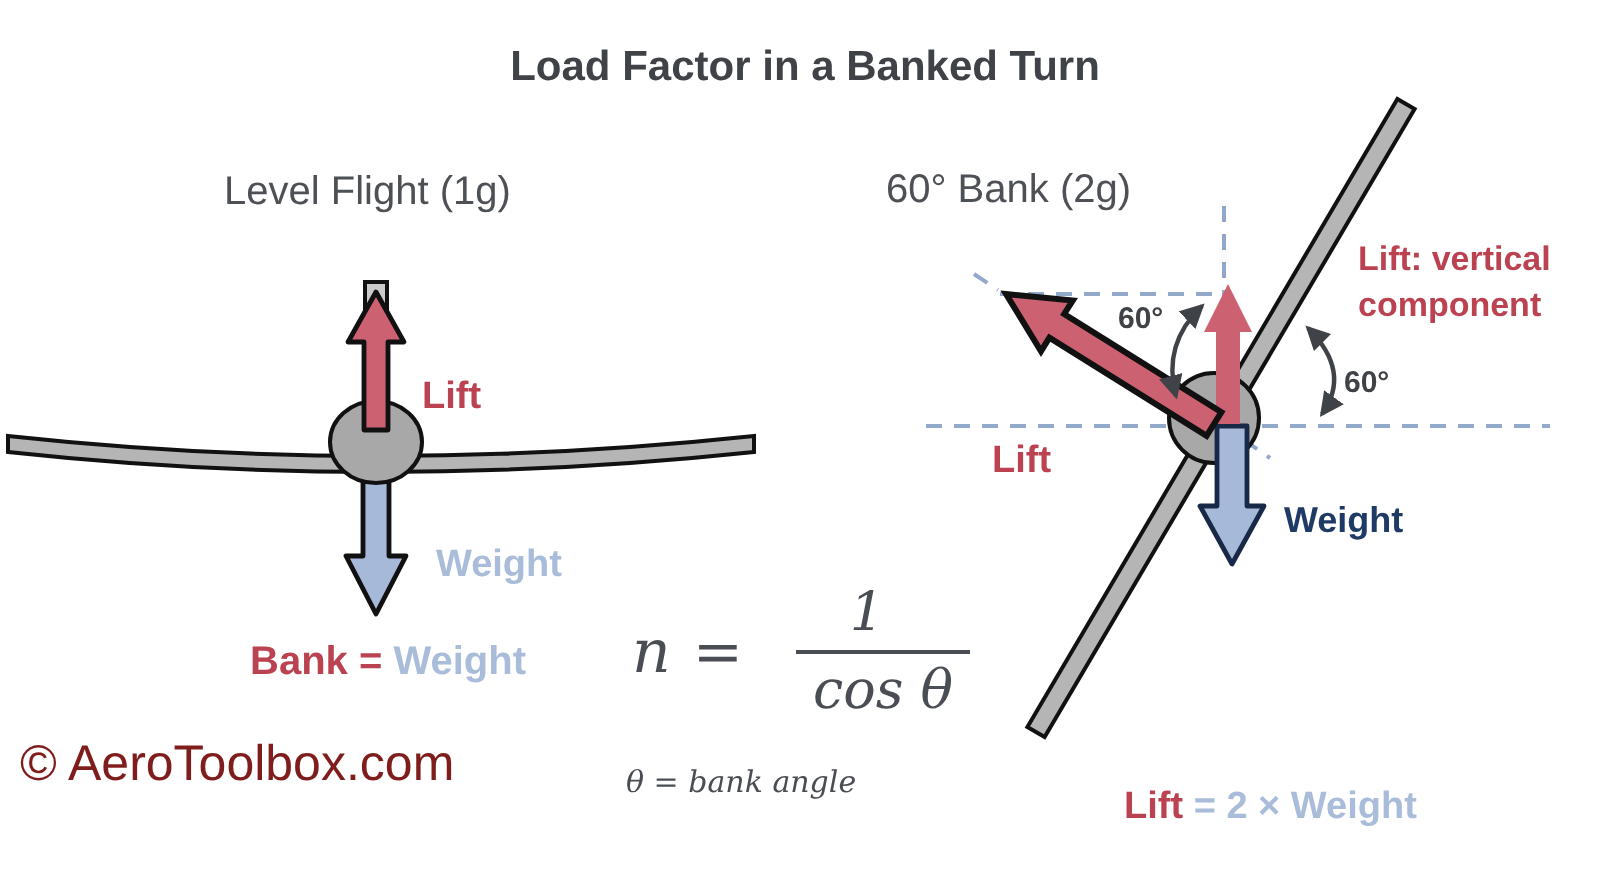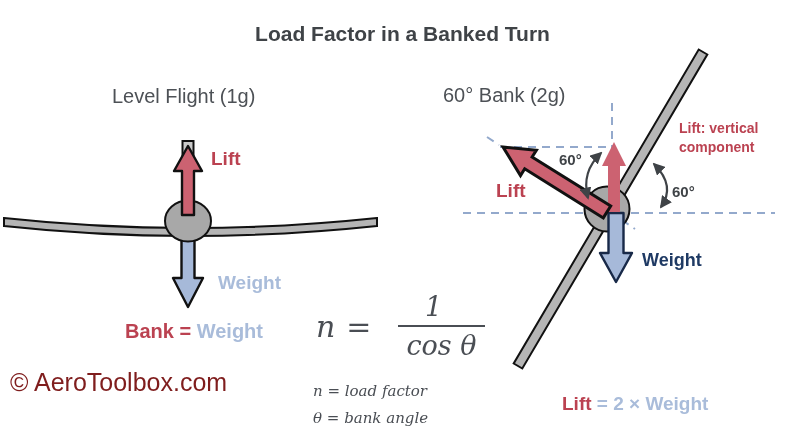--- a/index.html
+++ b/index.html
@@ -9,29 +9,29 @@
     text-decoration:underline;
   }
   .abs{position:absolute;}
   #title{
     left:0;right:0;top:22px;text-align:center;
     font-size:21px;font-weight:bold;color:#3f4347;
   }
   .panel-heading{font-size:20px;color:#4d5156;}
   #left-heading{left:112px;top:85px;}
   #right-heading{left:443px;top:84px;}
-  .red{color:#bb4251;}
+  .red{color:#bb4251;margin-top:40px;}
   .lightblue{color:#a9bcda;}
   .navy{color:#1f3a64;}
   .force-label{font-size:19px;font-weight:bold;}
   #left-lift-label{left:211px;top:148px;}
   #left-weight-label{left:218px;top:272px;}
   #left-equation{left:125px;top:320px;font-size:20px;font-weight:bold;}
   #right-lift-label{left:496px;top:180px;}
-  #lift-vertical-label{left:679px;top:119px;font-size:14px;font-weight:bold;line-height:1.35;color:#bb4251;}
+  #lift-vertical-label{left:679px;top:119px;font-size:17px;font-weight:bold;line-height:1.35;color:#bb4251;}
   #right-weight-label{left:642px;top:250px;font-size:18px;}
   .angle-label{font-size:15px;font-weight:bold;color:#3f4347;}
   #bank-angle-left{left:559px;top:151px;}
   #bank-angle-right{left:672px;top:183px;}
   #right-equation-1{left:562px;top:360px;font-size:19px;font-weight:bold;}
   #right-equation-2{left:562px;top:393px;font-size:19px;font-weight:bold;text-align:center;}
   #formula{
     left:316px;top:291px;display:flex;align-items:center;gap:11px;
     font-family:"DejaVu Serif",serif;font-style:italic;color:#4a4e54;font-size:30px;
   }
@@ -116,19 +116,18 @@
   <div id="formula" class="abs">
     <span>n</span>
     <span>=</span>
     <span class="frac">
       <span class="num">1</span>
       <span class="den">cos θ</span>
     </span>
   </div>
 
   <div id="formula-legend" class="abs">
-    <div>n = load factor</div>
     <div>θ = bank angle</div>
   </div>
 
   <div id="watermark" class="abs">© AeroToolbox.com</div>
 
 </div>
 
 </body></html>

